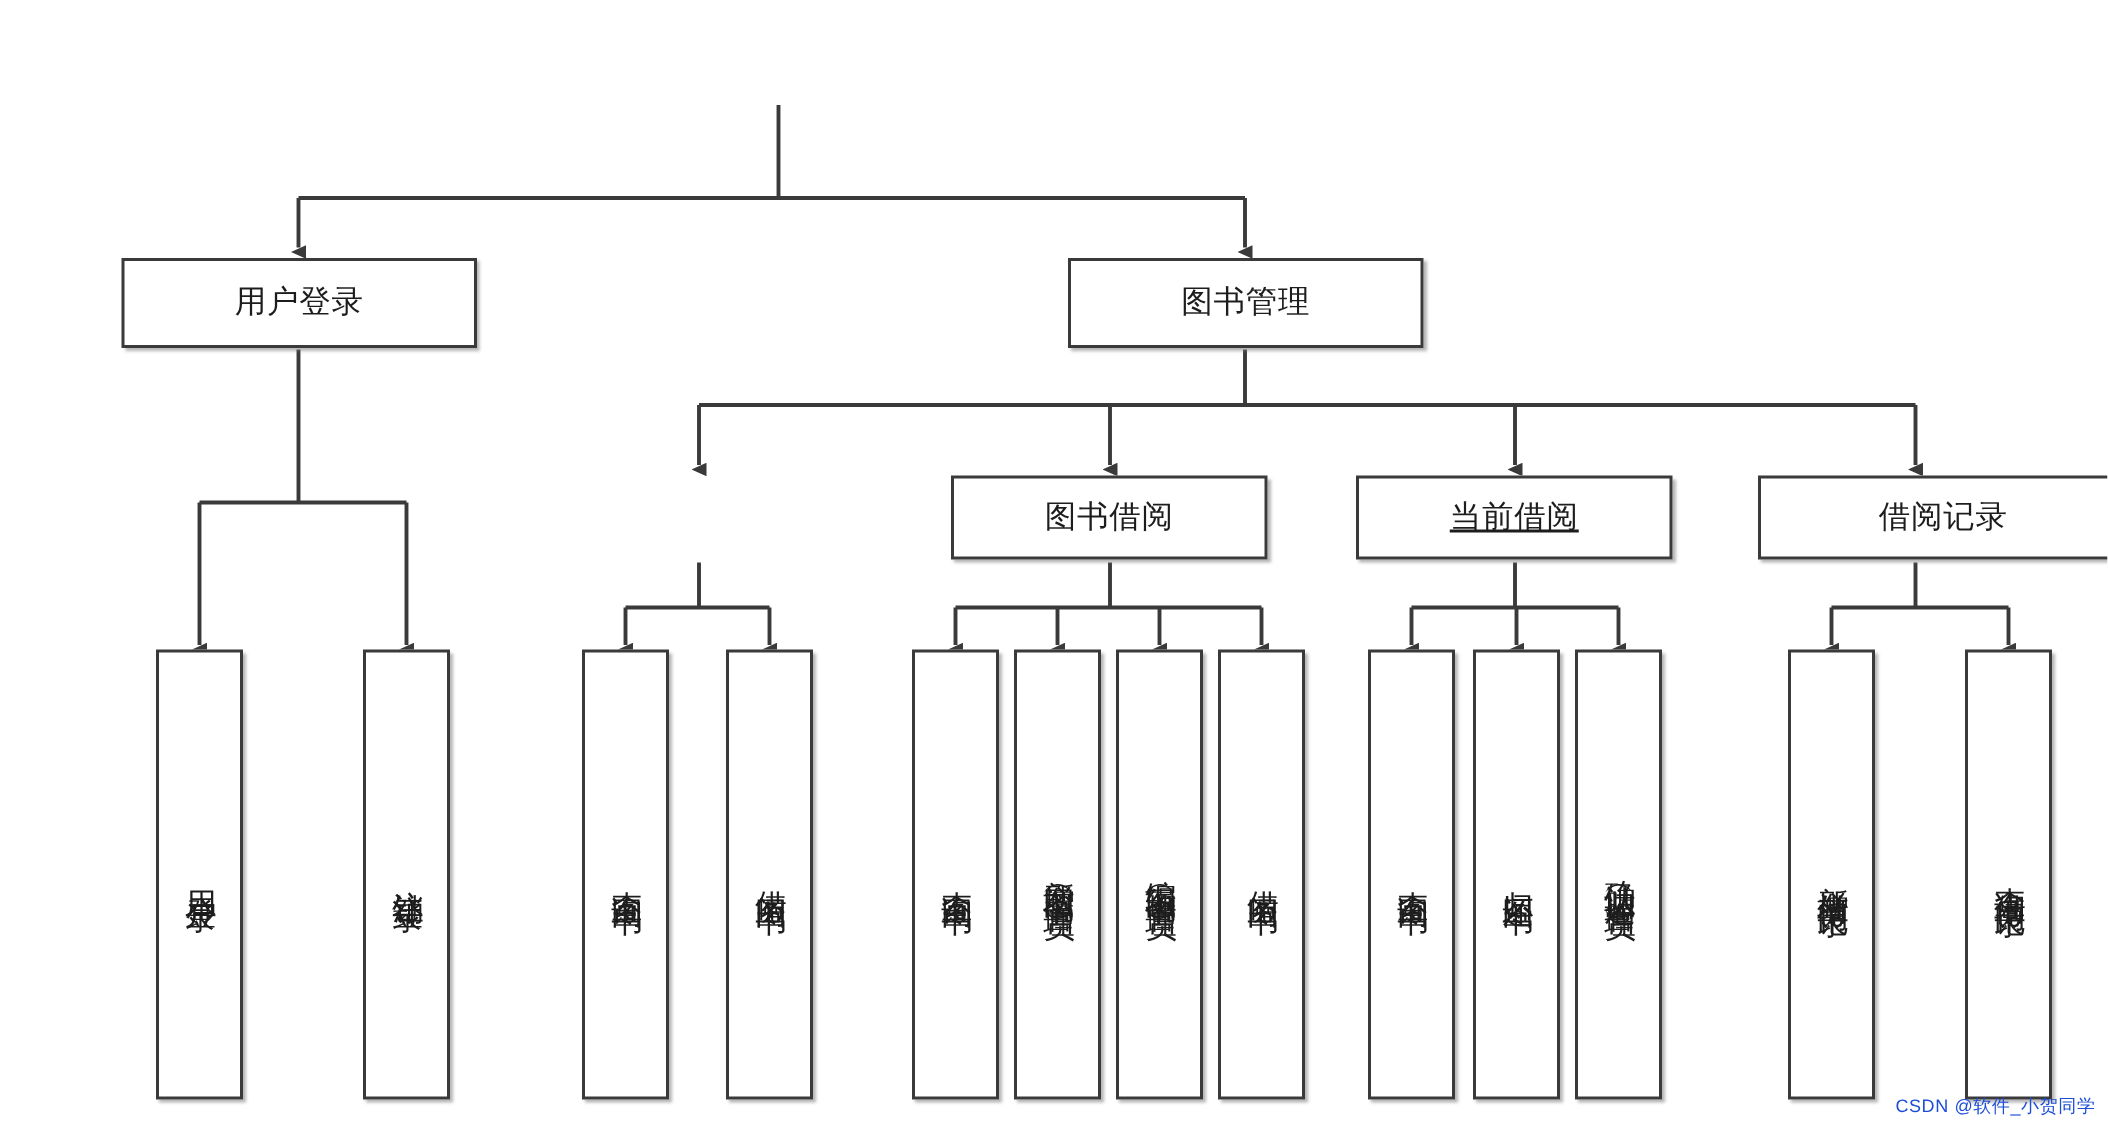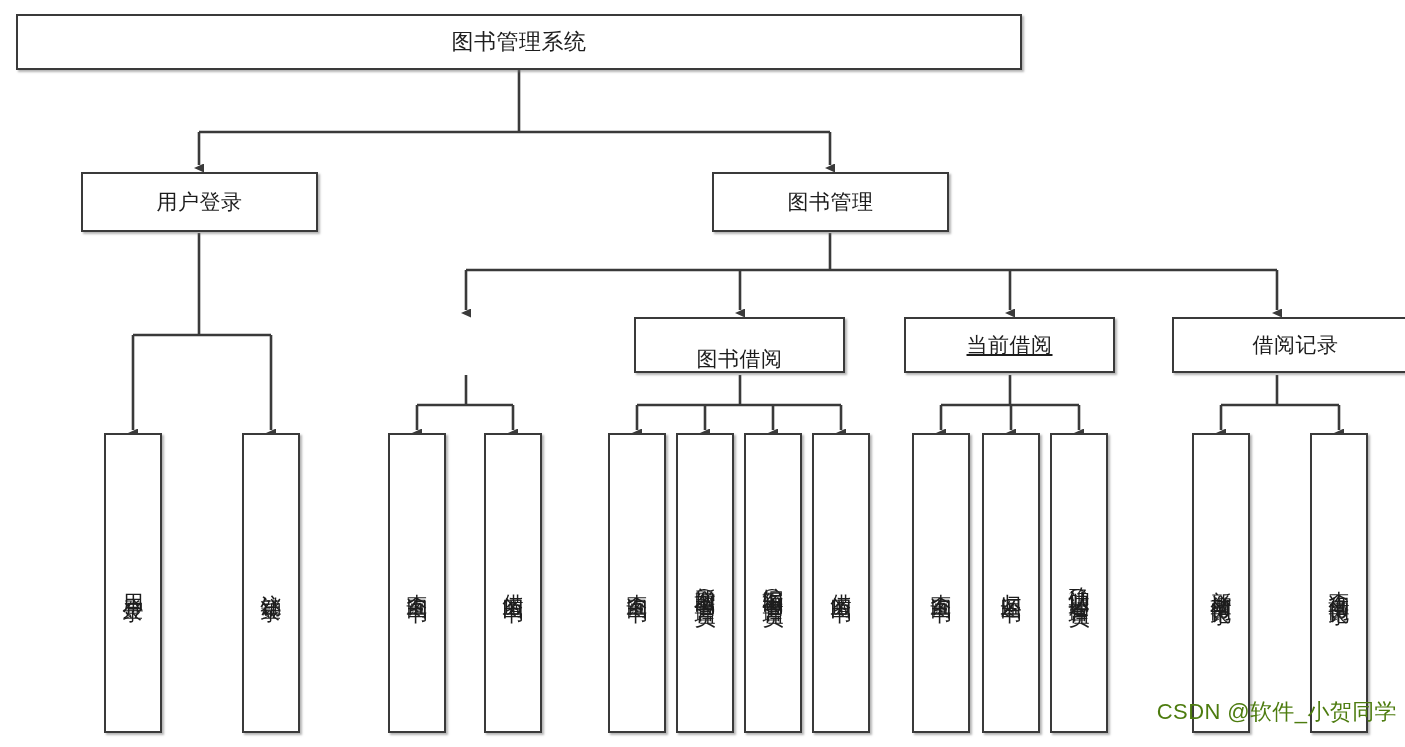--- a/index.html
+++ b/index.html
@@ -56,23 +56,23 @@
     text-orientation:upright;
     font-size:21px;
     line-height:1.05;
     letter-spacing:3px;
     max-height:100%;
   }
   
   #watermark{
     position:absolute;
     right:8px;
-    bottom:20px;
-    font-size:22px;
-    color:#4d7c0f;
+    bottom:1px;
+    font-size:12px;
+    color:#1d4ed8;
     white-space:nowrap;
     letter-spacing:.4px;
   }
 </style>
 </head>
 <body>
 
 <div id="canvas">
 
   <svg id="wires" viewBox="0 0 1405 747" width="1405" height="747">
@@ -120,34 +120,31 @@
       <path d="M1011,405 L1011,430" marker-end="url(#arrowhead)"></path>
       <path d="M1079,405 L1079,430" marker-end="url(#arrowhead)"></path>
 
       <path d="M1277,375 L1277,405"></path>
       <path d="M1221,405 L1339,405"></path>
       <path d="M1221,405 L1221,430" marker-end="url(#arrowhead)"></path>
       <path d="M1339,405 L1339,430" marker-end="url(#arrowhead)"></path>
     </g>
   </svg>
 
-  <div class="node horiz" id="node-root" style="left:16px;top:14px;width:1006px;height:56px;">
-    <span class="lbl">图书管理系统</span>
-  </div>
 
   <div class="node horiz" style="left:81px;top:172px;width:237px;height:60px;">
     <span class="lbl">用户登录</span>
   </div>
 
   <div class="node horiz" style="left:712px;top:172px;width:237px;height:60px;">
     <span class="lbl">图书管理</span>
   </div>
 
 
-  <div class="node horiz" style="left:634px;top:317px;width:211px;height:56px;align-items:flex-end;">
+  <div class="node horiz" style="left:634px;top:317px;width:211px;height:56px;">
     <span class="lbl">图书借阅</span>
   </div>
 
   <div class="node horiz" style="left:904px;top:317px;width:211px;height:56px;text-decoration:underline;">
     <span class="lbl">当前借阅</span>
   </div>
 
   <div class="node horiz" style="left:1172px;top:317px;width:247px;height:56px;">
     <span class="lbl">借阅记录</span>
   </div>

